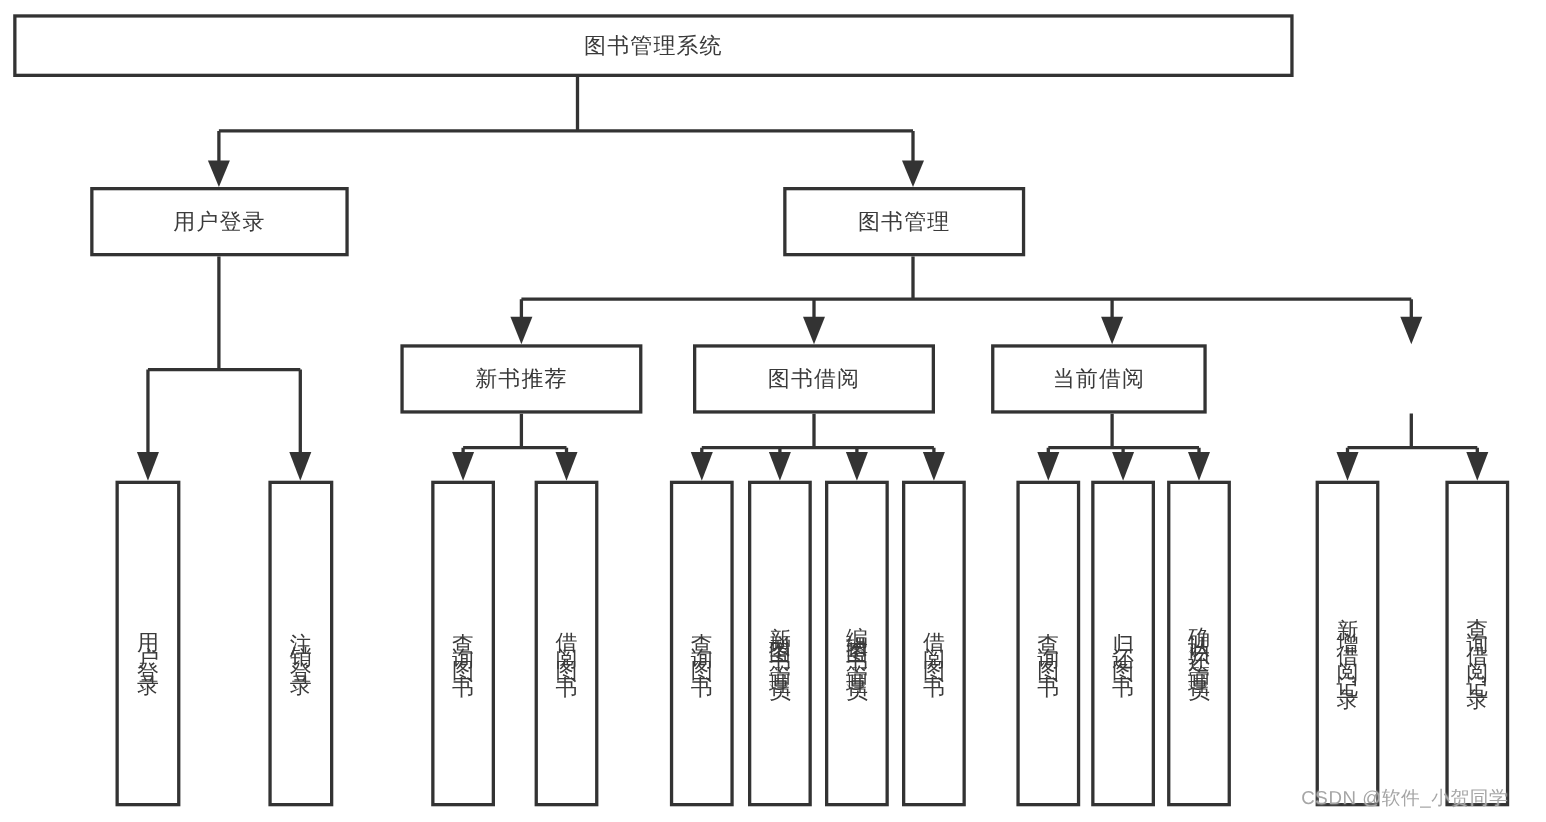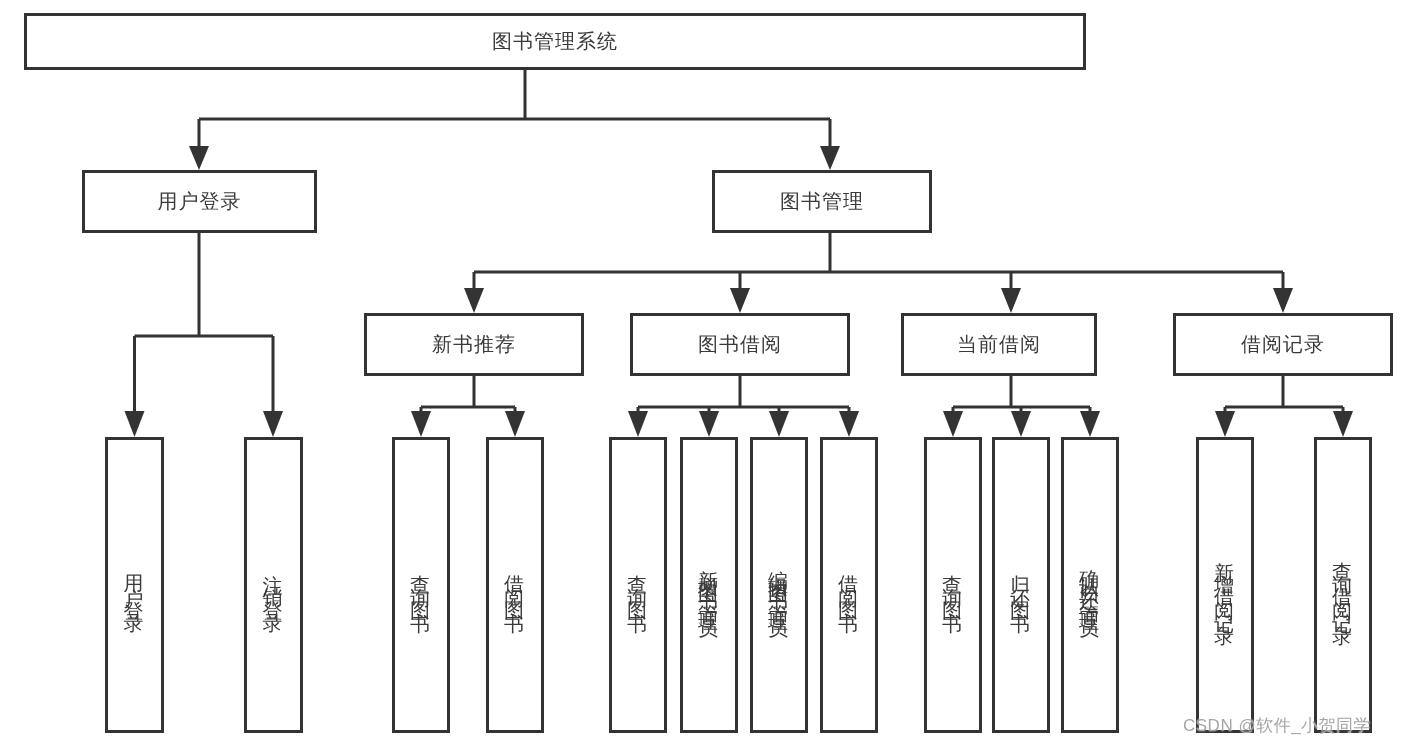--- a/index.html
+++ b/index.html
@@ -63,29 +63,28 @@
       <polygon points="769,411 789,411 779,437"></polygon>
       <polygon points="839,411 859,411 849,437"></polygon>
       <polygon points="943,411 963,411 953,437"></polygon>
       <polygon points="1011,411 1031,411 1021,437"></polygon>
       <polygon points="1080,411 1100,411 1090,437"></polygon>
       <polygon points="1215,411 1235,411 1225,437"></polygon>
       <polygon points="1333,411 1353,411 1343,437"></polygon>
     </g>
   </svg>
 
-  <div class="box h" style="left:24px;top:13px;width:1062px;height:57px">图书管理系统</div>
+  <div class="box h" style="left:12px;top:13px;width:1164px;height:57px">图书管理系统</div>
 
   <div class="box h" style="left:82px;top:170px;width:235px;height:63px">用户登录</div>
   <div class="box h" style="left:712px;top:170px;width:220px;height:63px">图书管理</div>
 
   <div class="box h" style="left:630px;top:313px;width:220px;height:63px">图书借阅</div>
   <div class="box h" style="left:364px;top:313px;width:220px;height:63px">新书推荐</div>
   <div class="box h" style="left:901px;top:313px;width:196px;height:63px">当前借阅</div>
-  <div class="box h" style="left:1173px;top:313px;width:220px;height:63px">借阅记录</div>
 
   <div class="box v" style="left:105px;top:437px;width:59px;height:296px">用户登录</div>
   <div class="box v" style="left:244px;top:437px;width:59px;height:296px">注销登录</div>
 
   <div class="box v" style="left:392px;top:437px;width:58px;height:296px">查询图书</div>
   <div class="box v" style="left:486px;top:437px;width:58px;height:296px">借阅图书</div>
 
   <div class="box v" style="left:609px;top:437px;width:58px;height:296px">查询图书</div>
   <div class="box v v-long" style="left:680px;top:437px;width:58px;height:296px">新增图书（管理员）</div>
   <div class="box v v-long" style="left:750px;top:437px;width:58px;height:296px">编辑图书（管理员）</div>

